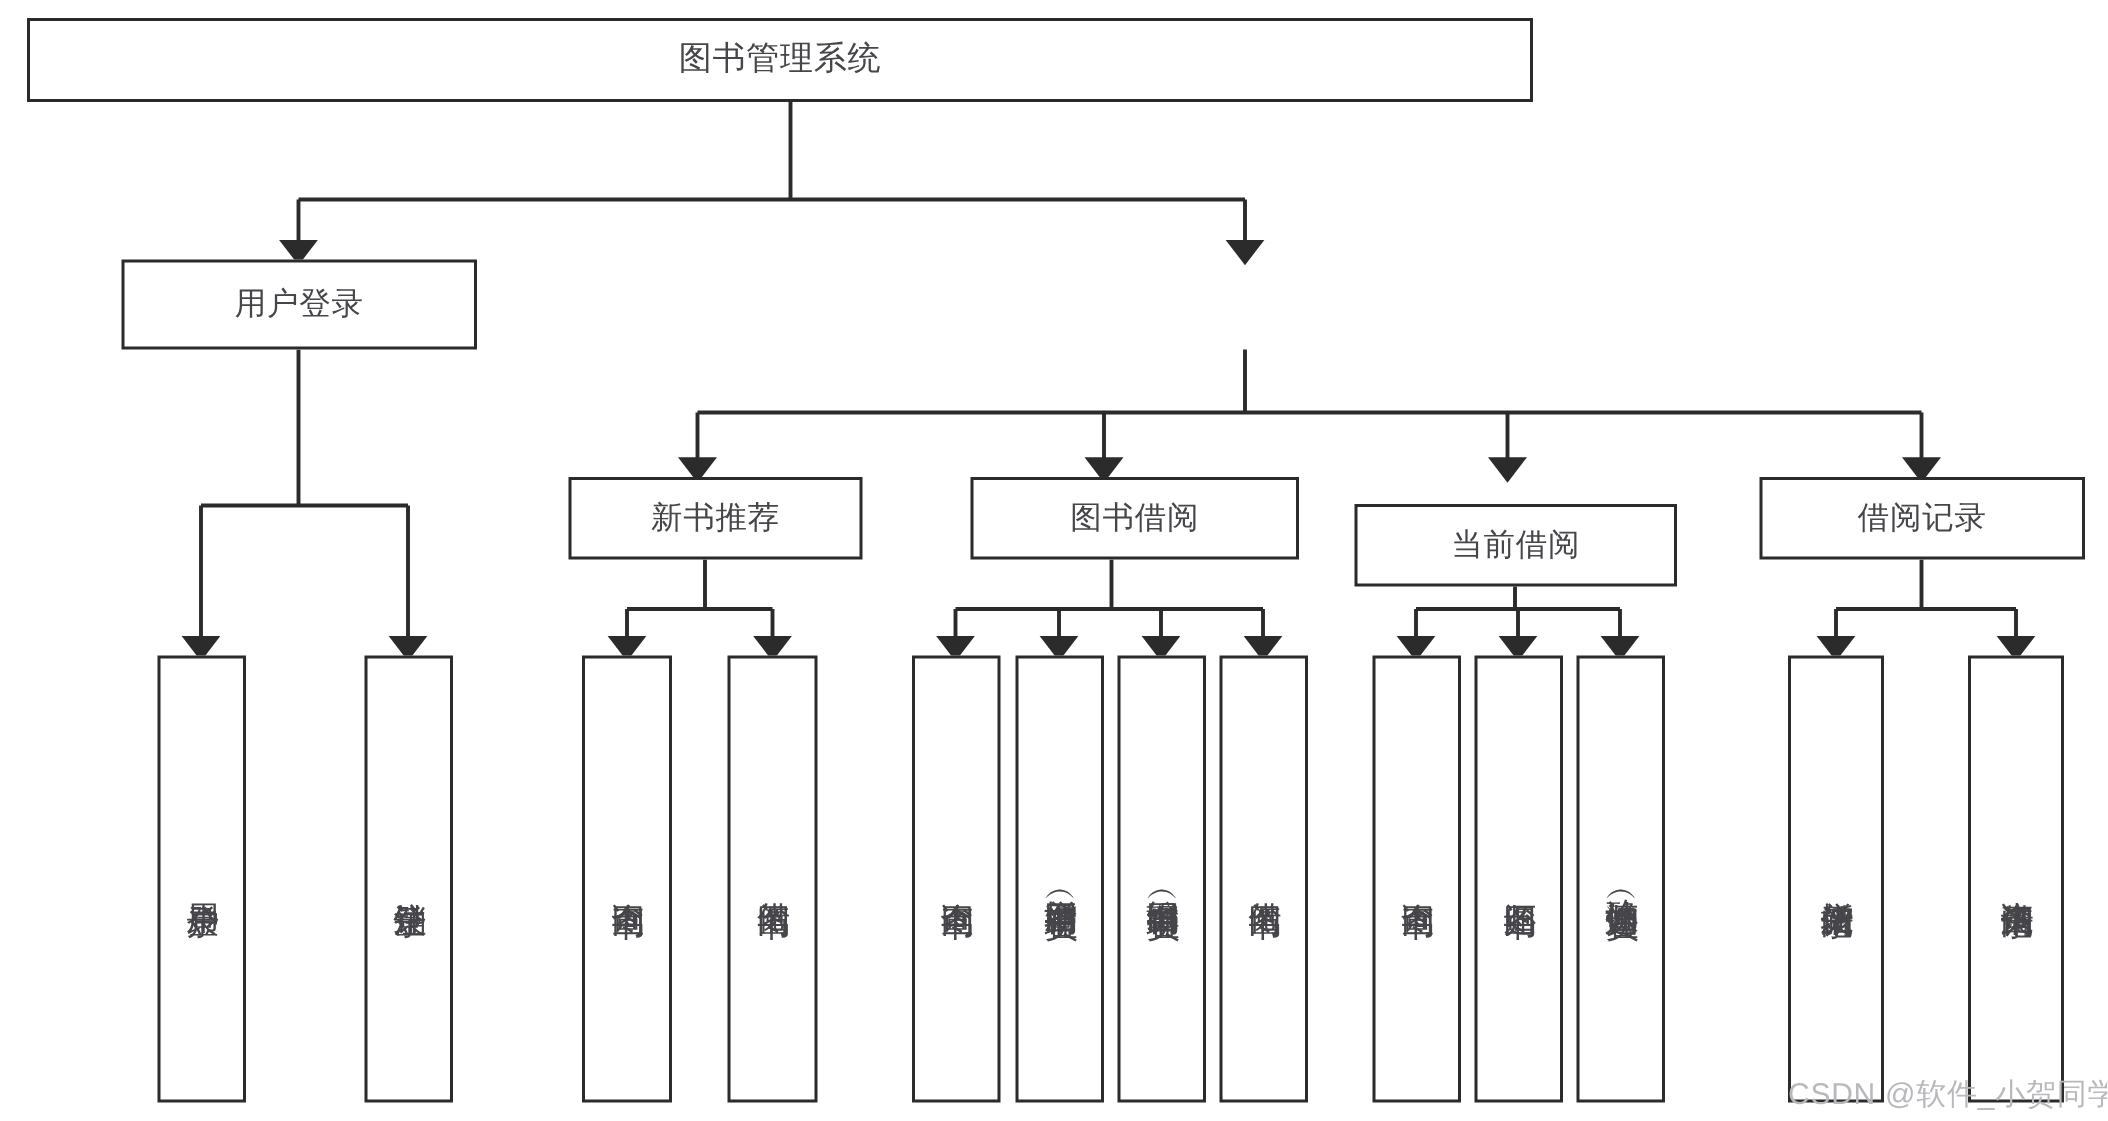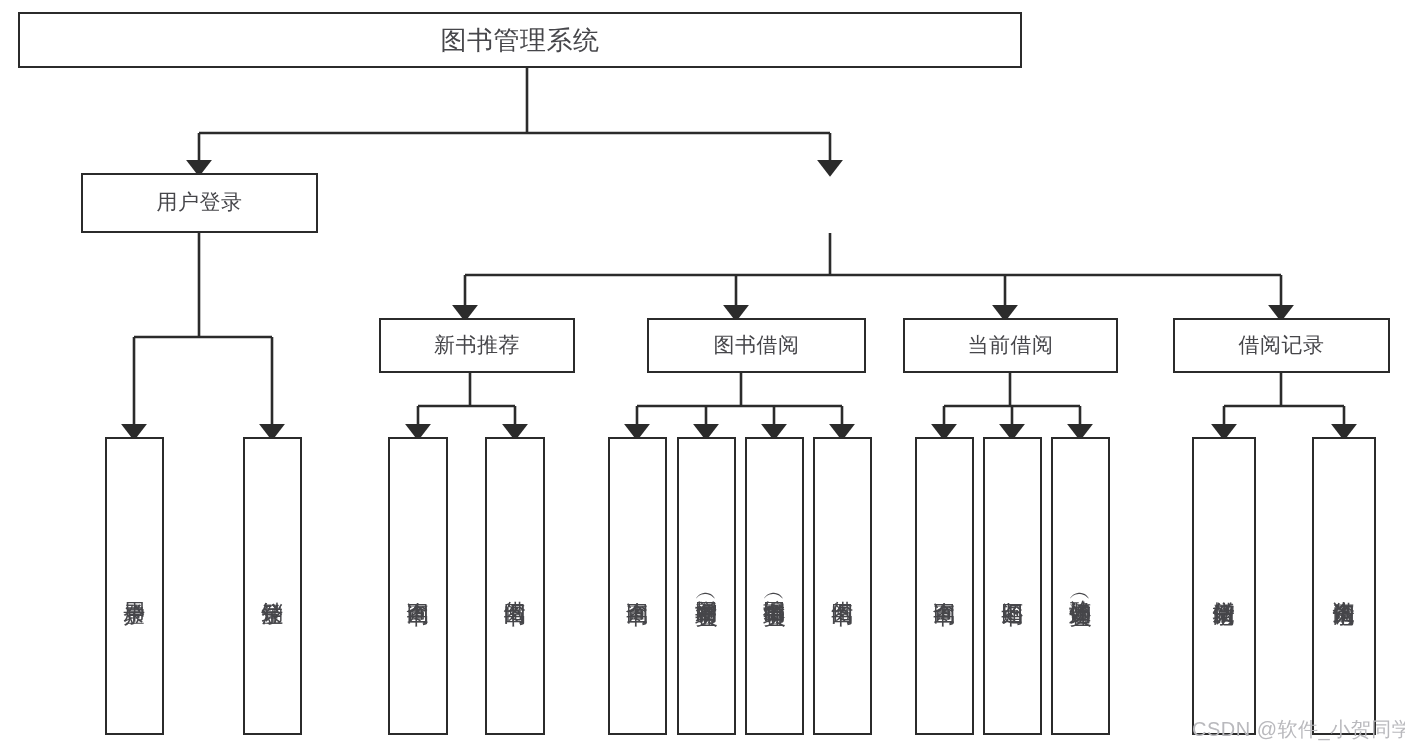--- a/index.html
+++ b/index.html
@@ -45,21 +45,21 @@
     writing-mode: vertical-rl;
     text-orientation: upright;
     font-size: 22px;
     line-height: 1.25;
     letter-spacing: 1px;
     color: #46464a;
     text-align: center;
     max-height: 292px;
   }
   .root-label {
-    font-size: 26px;
+    font-size: 22px;
   }
   #watermark {
     position: absolute;
     left: 1192px;
     top: 716px;
     font-size: 20px;
     color: #b9b9bd;
     white-space: nowrap;
     letter-spacing: 0.5px;
     font-family: Liberation Sans, sans-serif;
@@ -130,21 +130,21 @@
 
 
   <div class="node-box" style="left:379px; top:318px; width:196px; height:55px;">
     <span class="node-label-h">新书推荐</span>
   </div>
 
   <div class="node-box" style="left:632px; top:318px; width:219px; height:55px;margin-left:15px;">
     <span class="node-label-h">图书借阅</span>
   </div>
 
-  <div class="node-box" style="left:903px; top:318px; width:215px; height:55px;">
+  <div class="node-box" style="left:903px; top:336px; width:215px; height:55px;">
     <span class="node-label-h">当前借阅</span>
   </div>
 
   <div class="node-box" style="left:1173px; top:318px; width:217px; height:55px;">
     <span class="node-label-h">借阅记录</span>
   </div>
 
   <div class="node-box" style="left:105px; top:437px; width:59px; height:298px;">
     <span class="node-label-v">用户登录</span>
   </div>

